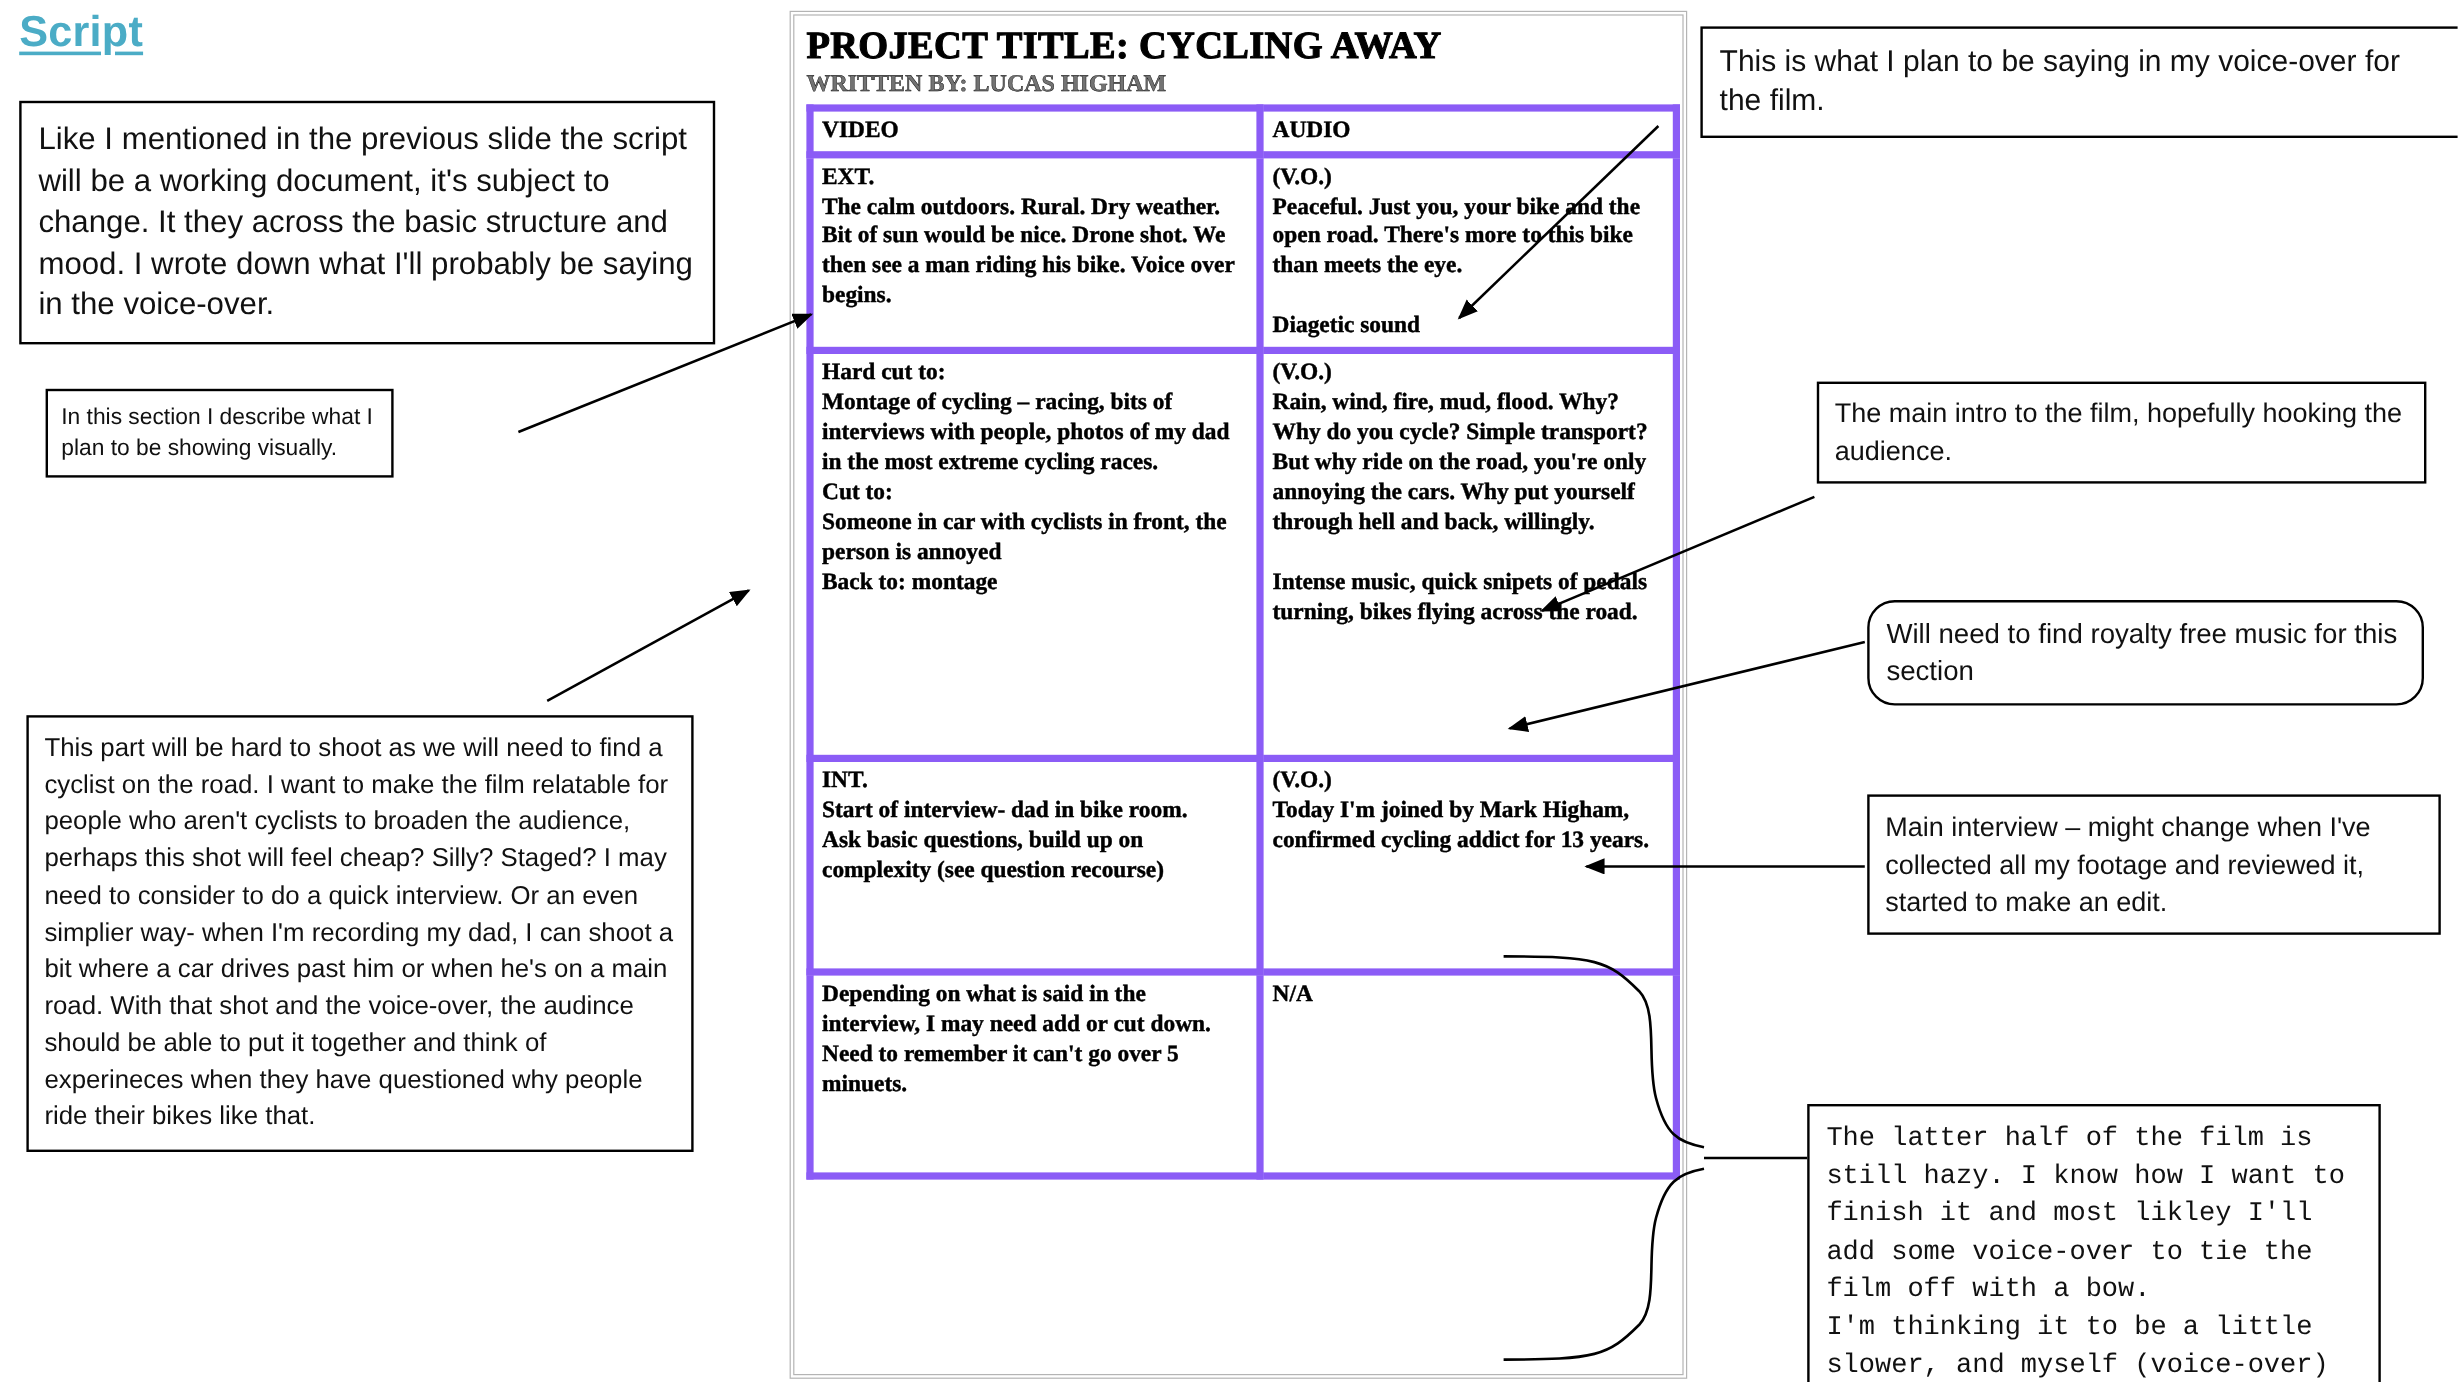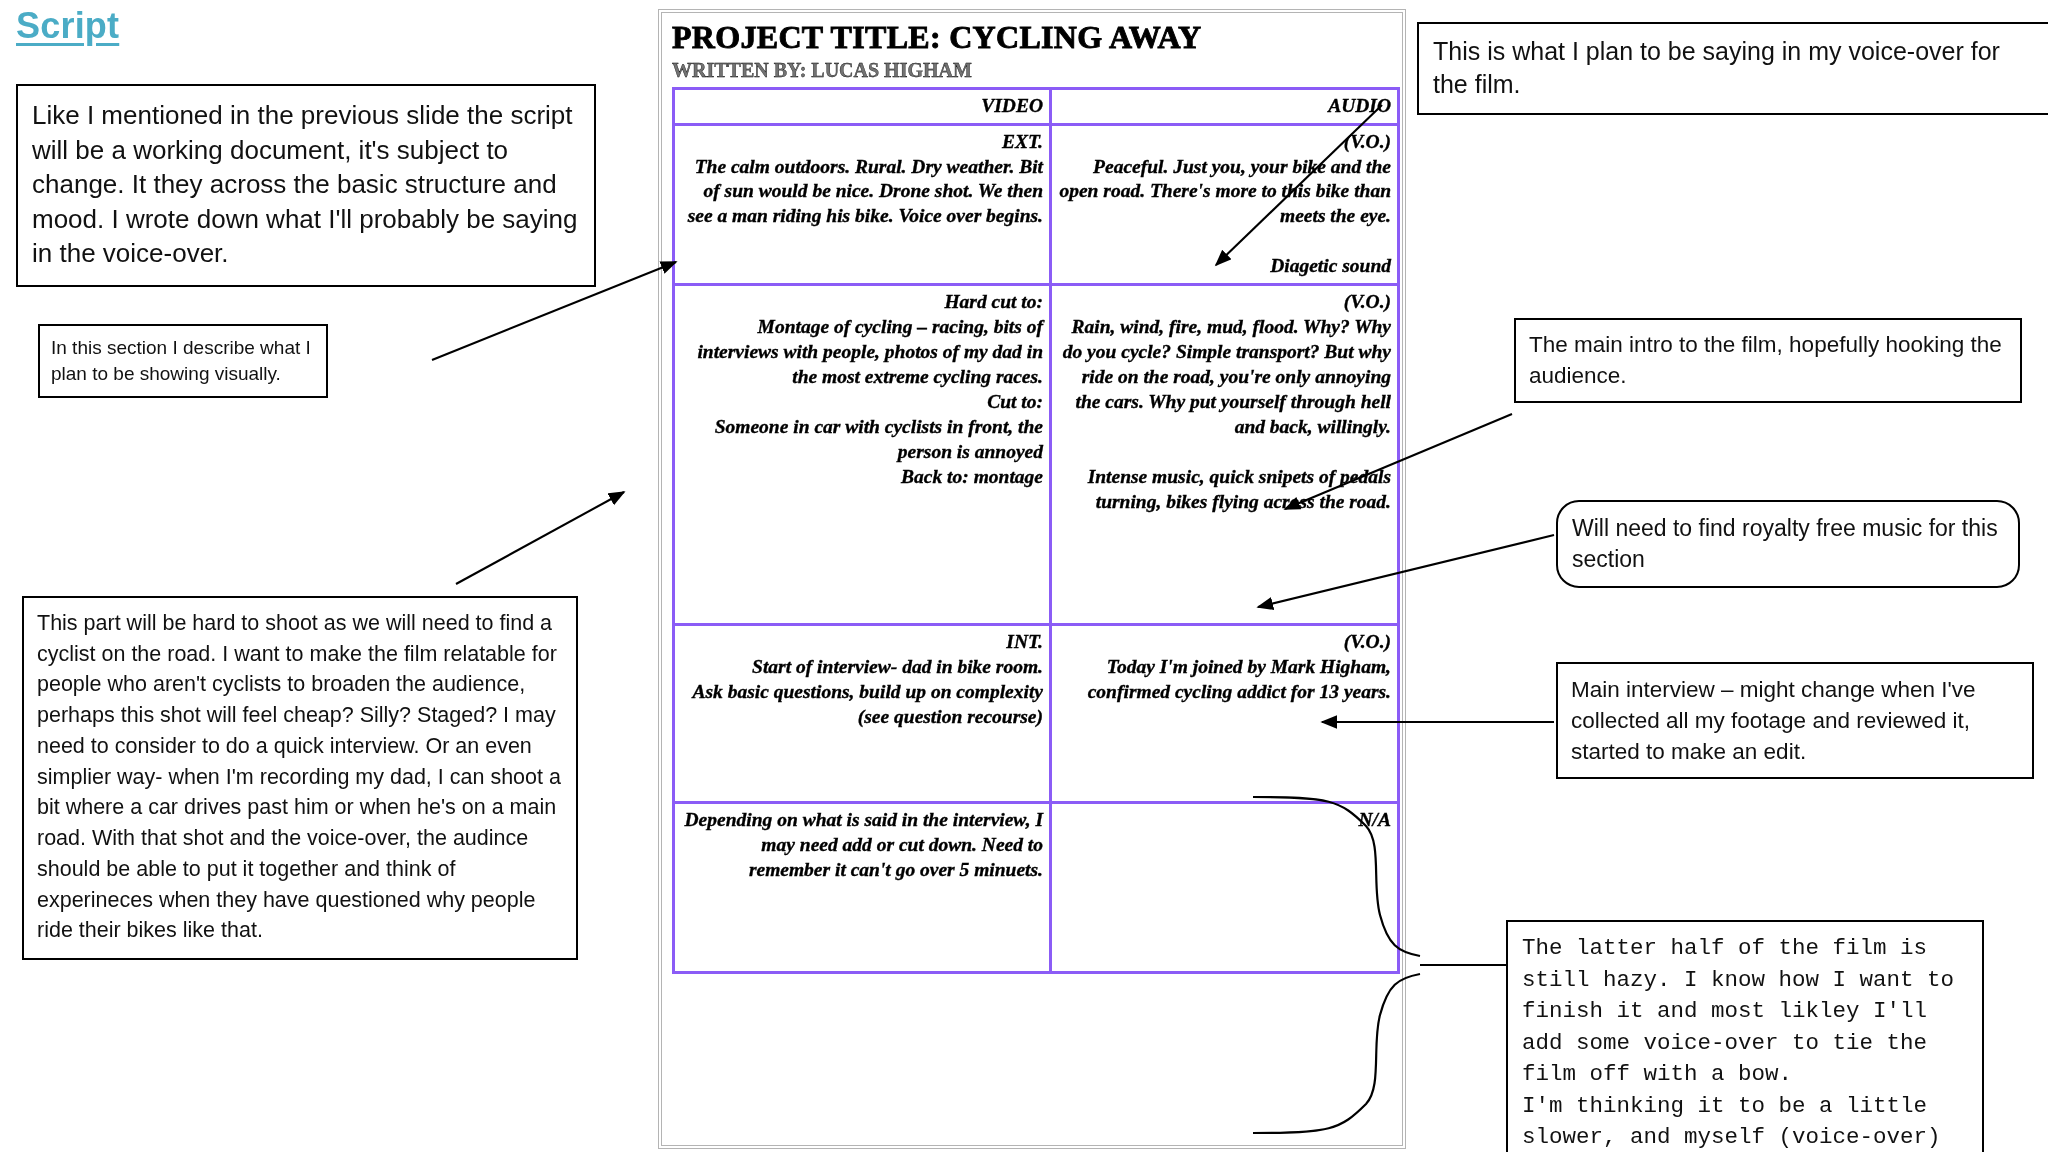--- a/index.html
+++ b/index.html
@@ -100,30 +100,29 @@
     white-space: nowrap;
     -webkit-text-stroke: 0.35px #000;
   }
 
   table#script-table {
     border-collapse: collapse;
     width: 728px;
     table-layout: fixed;
   }
   table#script-table td, table#script-table th {
-    border: 3px solid #8b5cf6;
+    border: 6px solid #8b5cf6;
     vertical-align: top;
     padding: 4px 6px 4px 7px;
     font-family: "Liberation Serif", serif;
     font-weight: bold;
     font-size: 19.5px;
     line-height: 1.28;
     color: #000000;
-    text-align: right;
-    font-style: italic;
+    text-align: left;
     -webkit-text-stroke: 0.35px #000;
   }
   table#script-table col.c-video { width: 52%; }
   table#script-table col.c-audio { width: 48%; }
   table#script-table th { font-size: 19.5px; }
   .cellwrap { display: block; white-space: pre-wrap; }
 
   
   #connectors {
     position: absolute;

